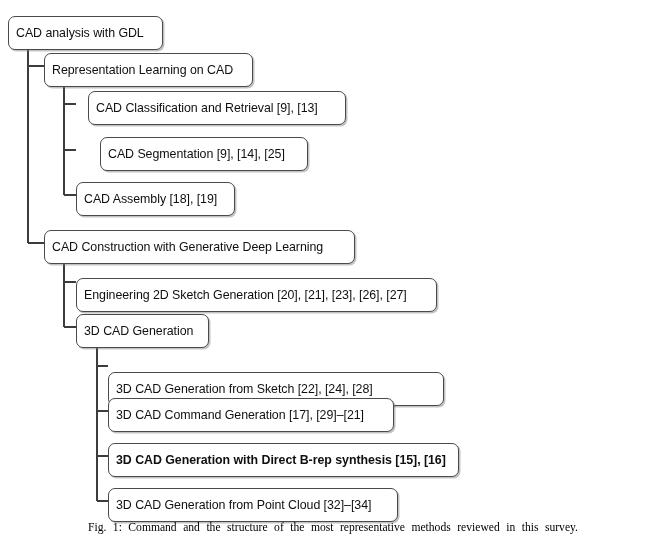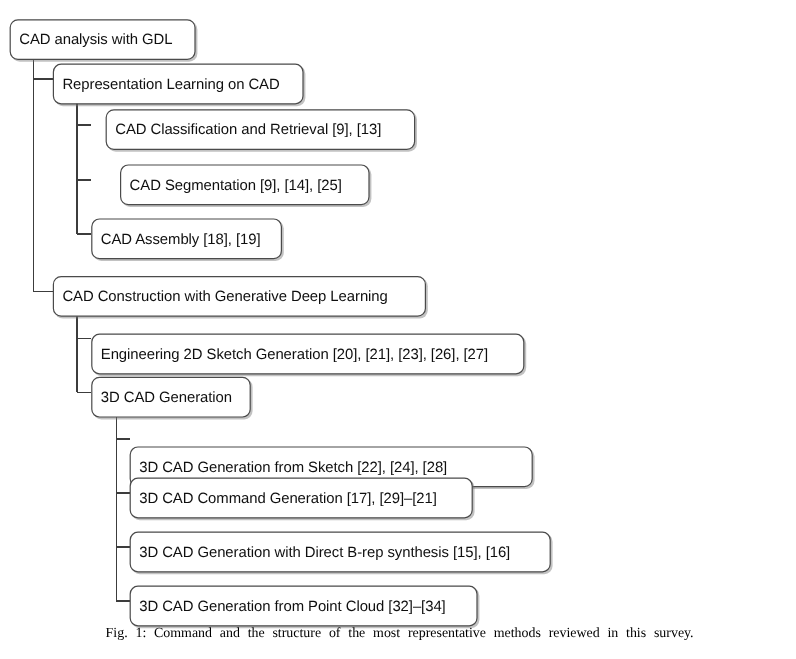--- a/index.html
+++ b/index.html
@@ -138,21 +138,21 @@
   </div>
 
   <div class="node" style="left:108px; top:372px; width:336px;">
     <span class="node-label">3D CAD Generation from Sketch [22], [24], [28]</span>
   </div>
 
   <div class="node" style="left:108px; top:398px; width:286px;">
     <span class="node-label">3D CAD Command Generation [17], [29]–[21]</span>
   </div>
 
-  <div class="node" style="left:108px; top:443px; width:351px;">
+  <div class="node" style="left:108px; top:443px; width:351px;font-weight:bold;">
     <span class="node-label">3D CAD Generation with Direct B-rep synthesis [15], [16]</span>
   </div>
 
   <div class="node" style="left:108px; top:488px; width:290px;">
     <span class="node-label">3D CAD Generation from Point Cloud [32]–[34]</span>
   </div>
 
   <div id="figure-caption">Fig. 1: Command and the structure of the most representative methods reviewed in this survey.</div>
 
 </div>

